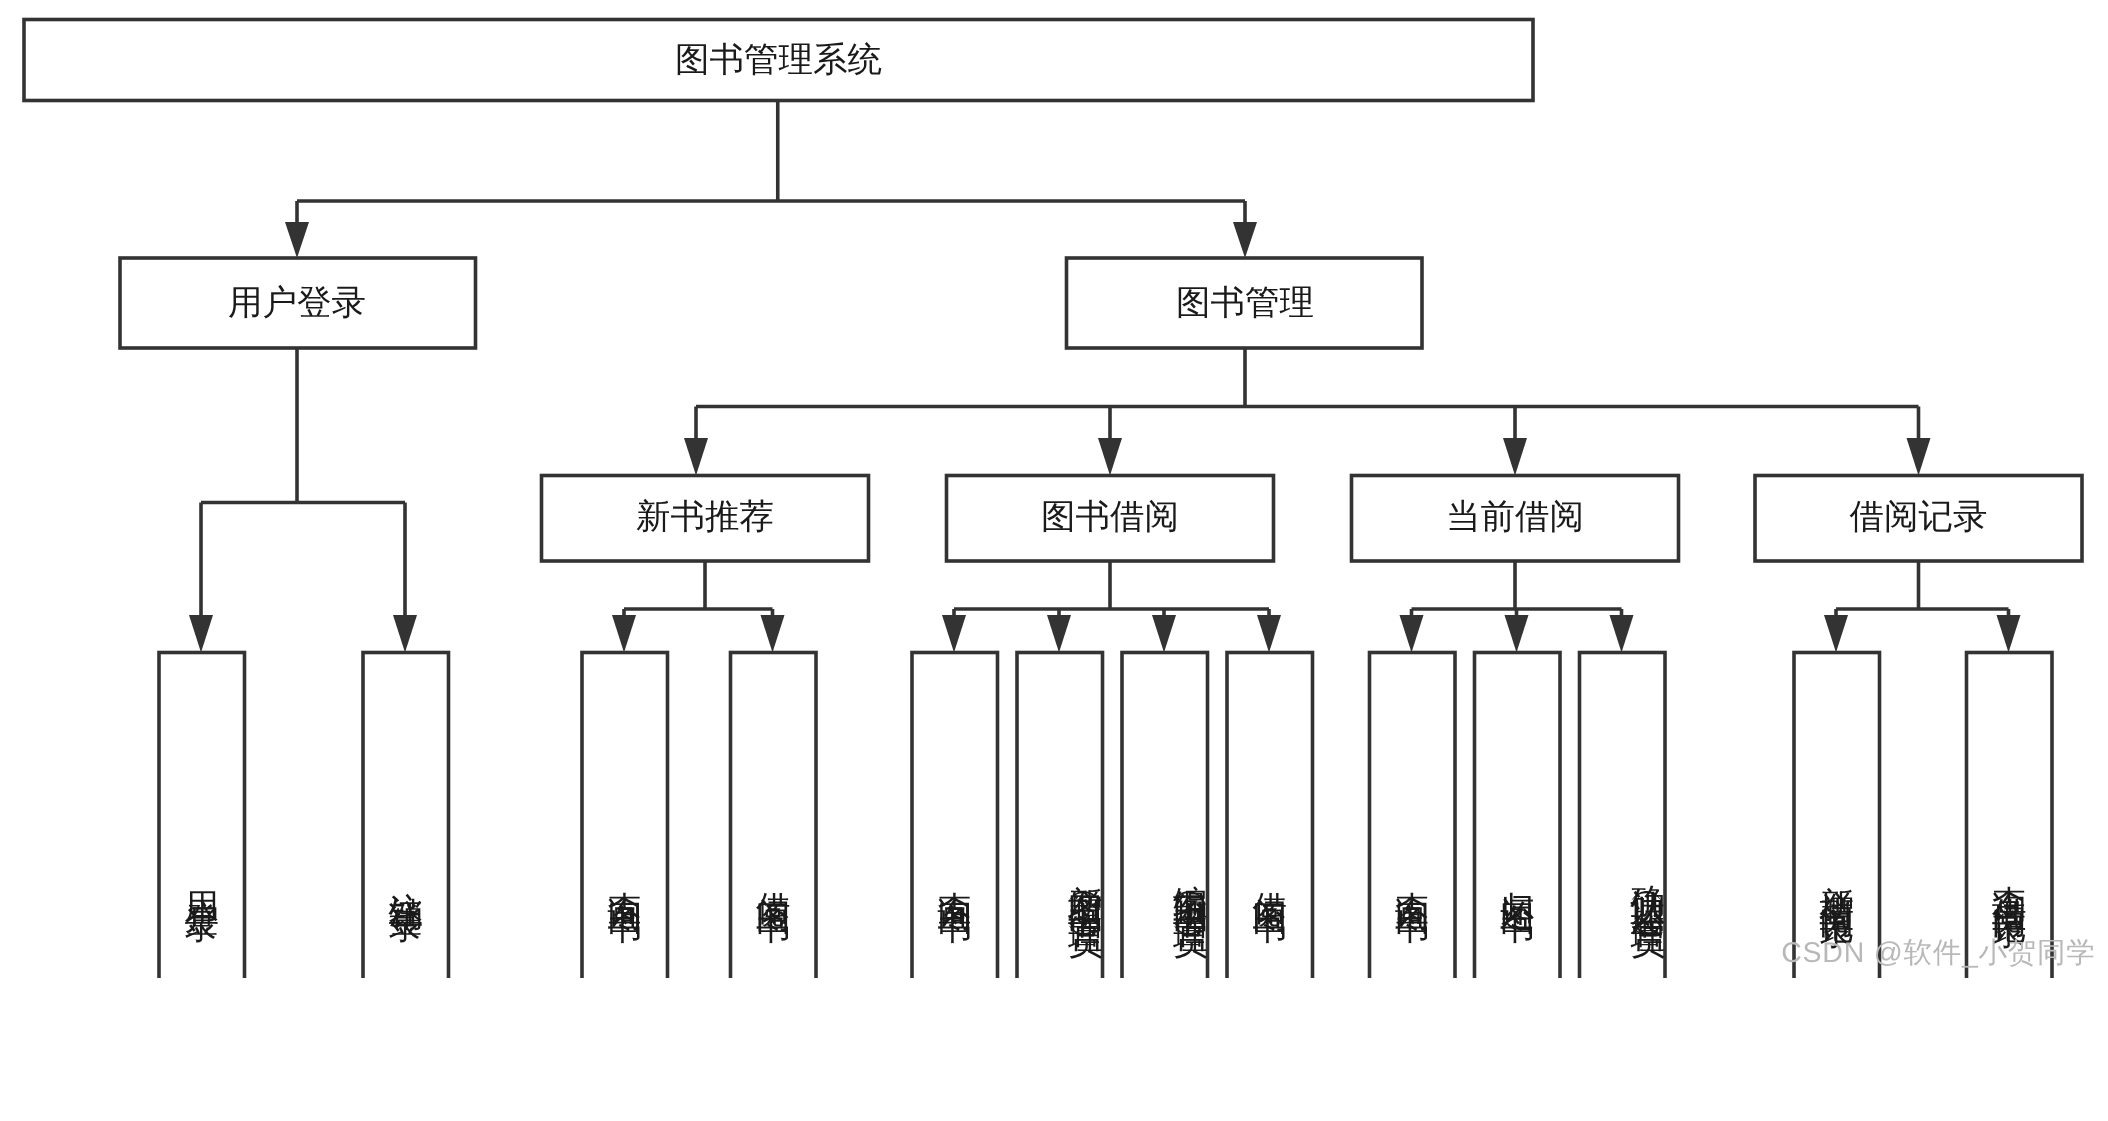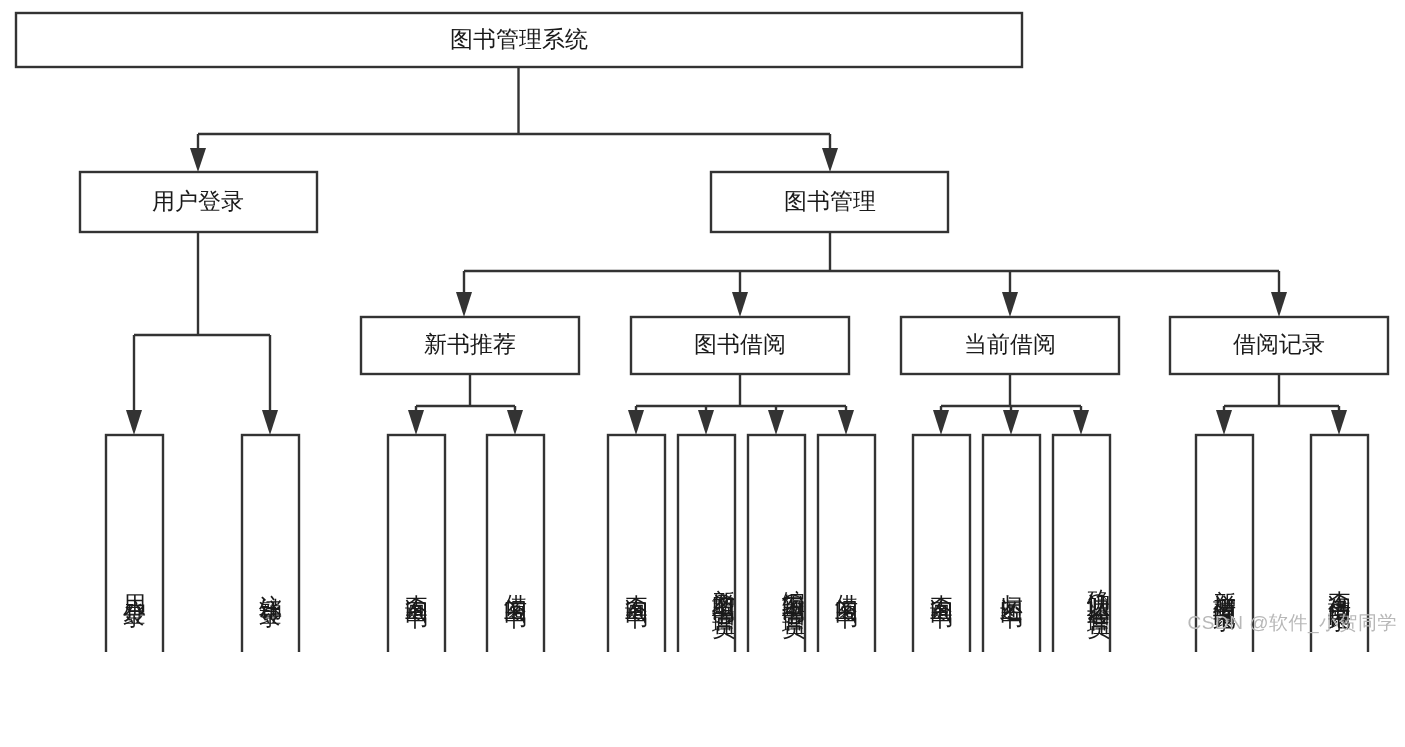--- a/index.html
+++ b/index.html
@@ -61,21 +61,21 @@
     display: flex;
     align-items: center;
     justify-content: center;
     white-space: nowrap;
     pointer-events: none;
     user-select: none;
   }
   .watermark {
     position: absolute;
     right: 8px;
-    bottom: 16px;
+    bottom: 4px;
     font-family: "Liberation Sans", "DejaVu Sans", sans-serif;
     font-size: 19px;
     color: #b8b8b8;
     letter-spacing: 0.5px;
     white-space: nowrap;
     user-select: none;
   }
 </style>
 </head>
 <body>

